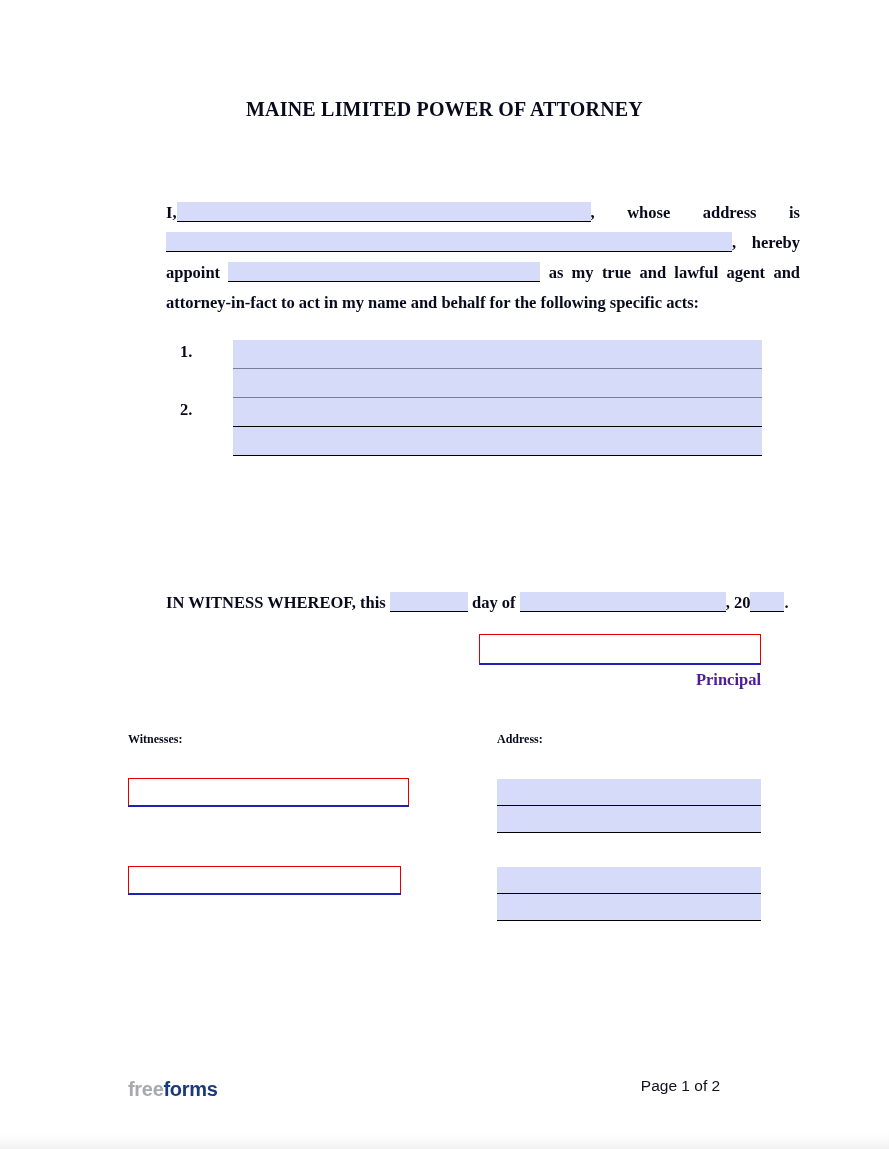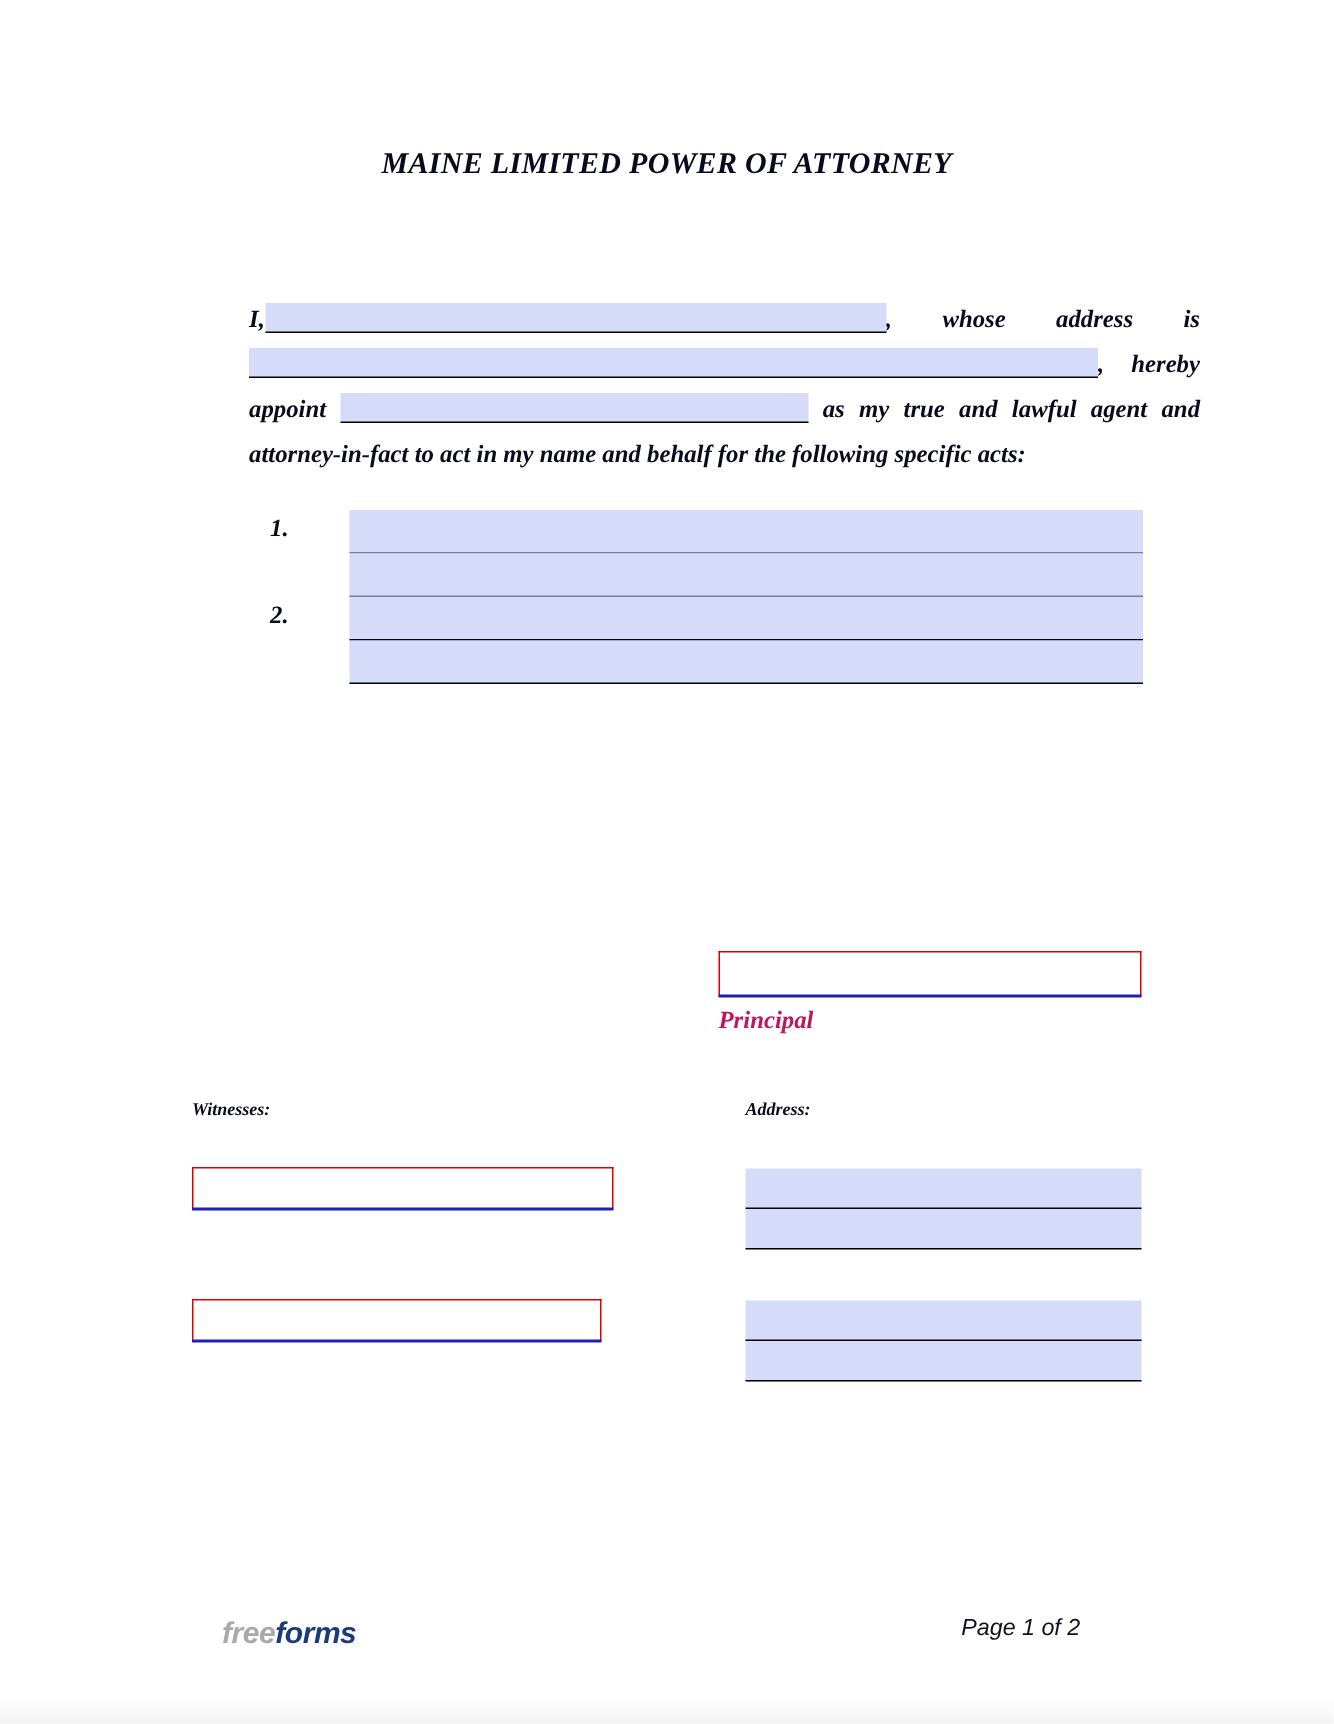--- a/index.html
+++ b/index.html
@@ -16,21 +16,20 @@
     overflow: hidden;
   }
 
   .page {
     position: absolute;
     left: 0;
     top: 0;
     width: 889px;
     height: 1131px;
     background: #ffffff;
-    font-style: italic;
   }
 
   .page-shadow {
     position: absolute;
     left: 0;
     top: 1131px;
     width: 889px;
     height: 18px;
     background: linear-gradient(to bottom, #ffffff 0%, #fbfbfb 45%, #f2f2f3 100%);
   }
@@ -132,24 +131,24 @@
     top: 663px;
     width: 282px;
     height: 0;
     border-bottom: 2.4px solid #2020b4;
   }
   .sig-principal-label {
     position: absolute;
     left: 479px;
     top: 670px;
     width: 282px;
-    text-align: left;
+    text-align: right;
     font-size: 16.5px;
     font-weight: bold;
-    color: #be185d;
+    color: #4c1d95;
   }
 
   
   .col-heading {
     position: absolute;
     font-size: 12px;
     font-weight: bold;
     color: #0a0a1e;
     top: 732px;
   }
@@ -191,21 +190,20 @@
   .addr-2 { top: 867px; }
 
   
   .footer-logo {
     position: absolute;
     left: 128px;
     top: 1078px;
     font-family: "Liberation Sans", "DejaVu Sans", sans-serif;
     font-size: 20px;
     letter-spacing: -0.3px;
-    margin-left: 20px;
   }
   .logo-free  { color: #a8a9ae; font-weight: bold; }
   .logo-forms { color: #1b3a7a; font-weight: bold; }
 
   .footer-page {
     position: absolute;
     left: 600px;
     top: 1077px;
     width: 161px;
     text-align: center;
@@ -237,20 +235,25 @@
     <div class="act-row">
       <span class="act-num">2.</span>
       <span class="act-line sep-dark"></span>
     </div>
     <div class="act-row">
       <span class="act-line sep-dark"></span>
     </div>
   </div>
 
 
+  <div class="body-block para-witness"><span>IN WITNESS WHEREOF, this</span>
+    <span class="field f-day"></span>
+    <span>day of</span>
+    <span class="field f-month"></span><span>,</span>
+    <span>20</span><span class="field f-year"></span><span>.</span></div>
 
   <div class="sig-principal"></div>
   <div class="sig-principal-rule"></div>
   <div class="sig-principal-label">Principal</div>
 
   <div class="col-heading heading-witnesses">Witnesses:</div>
   <div class="col-heading heading-address">Address:</div>
 
   <div class="sig-witness witness-1"></div>
   <div class="sig-witness-rule witness-1-rule"></div>

